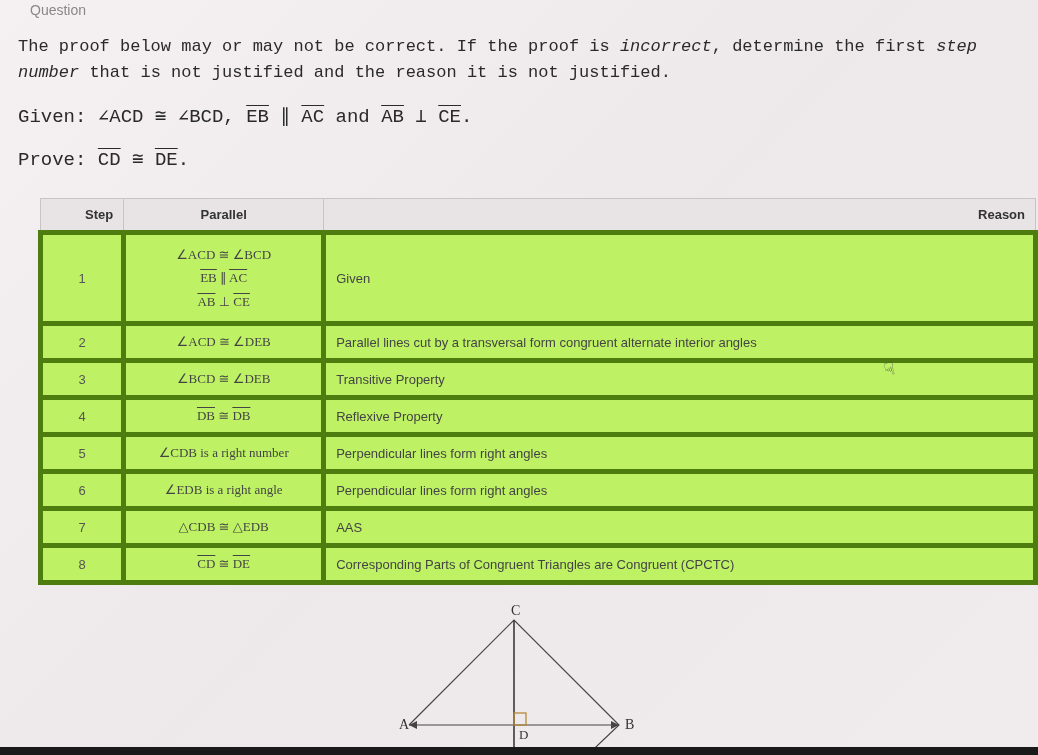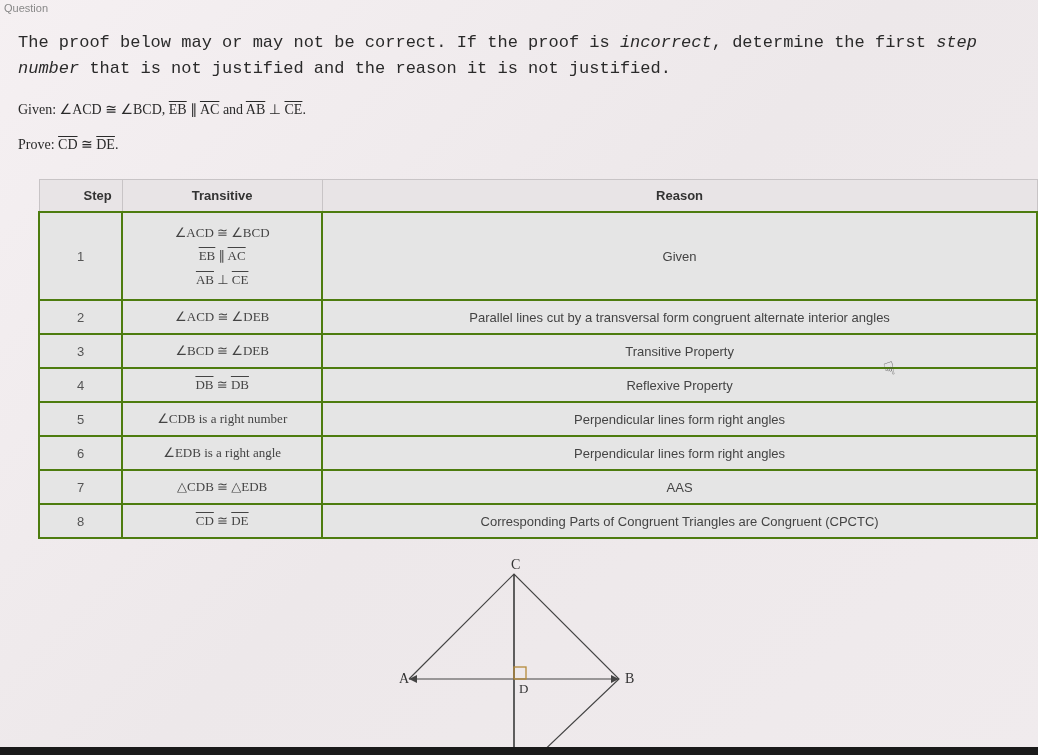--- a/index.html
+++ b/index.html
@@ -6,65 +6,67 @@
     body {
       font-family: Georgia, 'Times New Roman', serif;
       background: linear-gradient(135deg, #f5f0f2 0%, #ede8ea 50%, #f0ebed 100%);
       width: 1038px;
       height: 755px;
       overflow: hidden;
       position: relative;
       color: #2a2a2a;
     }
     .header-label {
-      font-size: 11px;
+      font-size: 14px;
       color: #888;
       padding: 2px 14px 8px 4px;
       font-family: Arial, sans-serif;
+      margin-left: 26px;
     }
     .question-text {
       font-size: 17px;
       padding: 8px 18px 18px 18px;
       line-height: 1.5;
       font-family: Liberation Mono, monospace;
     }
     .given-prove {
-      font-size: 14px;
+      font-size: 19px;
       padding: 0 18px 14px 18px;
       line-height: 1.5;
+      font-family: Liberation Mono, monospace;
     }
     .italic { font-style: italic; }
     .bar { text-decoration: overline; }
     table {
       border-collapse: collapse;
       width: 100%;
       margin-top: 10px;
       font-family: Arial, sans-serif;
       font-size: 13px;
     }
     th {
       background: #e8e4e6;
       border: 1px solid #c8c4c6;
       padding: 8px 10px;
       font-weight: bold;
-      text-align: center;
+      text-align: right;
       color: #333;
     }
     th.step-col { width: 70px; text-align: center; padding-left: 44px; }
     th.stmt-col { width: 200px; text-align: center; }
     td {
-      border: 2px solid #4d7c0f;
+      border: 5px solid #4d7c0f;
       padding: 8px 10px;
-      background: #e5e5e5;
+      background: #bef264;
       vertical-align: middle;
       color: #444;
     }
     td.step-cell { text-align: center; font-weight: normal; color: #555; }
     td.stmt-cell { text-align: center; font-family: Georgia, serif; }
-    td.reason-cell { font-size: 13px; text-align: center; }
+    td.reason-cell { font-size: 13px; }
     .multi-line { line-height: 1.8; }
     .diagram-container {
       width: 100%;
       display: flex;
       justify-content: center;
       padding-top: 20px;
     }
     .cursor {
       position: absolute;
       left: 884px;
@@ -96,21 +98,21 @@
 </div>
 
 <div class="given-prove">
   <span>Prove: </span><span class="bar">CD</span><span> ≅ </span><span class="bar">DE</span><span>.</span>
 </div>
 
 <table style="margin-left:38px; width:calc(100% - 38px);">
   <thead>
     <tr>
       <th class="step-col">Step</th>
-      <th class="stmt-col">Transitive</th>
+      <th class="stmt-col">Parallel</th>
       <th>Reason</th>
     </tr>
   </thead>
   <tbody id="proof-body">
       <tr>
         <td class="step-cell">1</td>
         <td class="stmt-cell multi-line">∠ACD ≅ ∠BCD<br><span class="bar">EB</span> ∥ <span class="bar">AC</span><br><span class="bar">AB</span> ⊥ <span class="bar">CE</span></td>
         <td class="reason-cell">Given</td>
       </tr>
       <tr>

